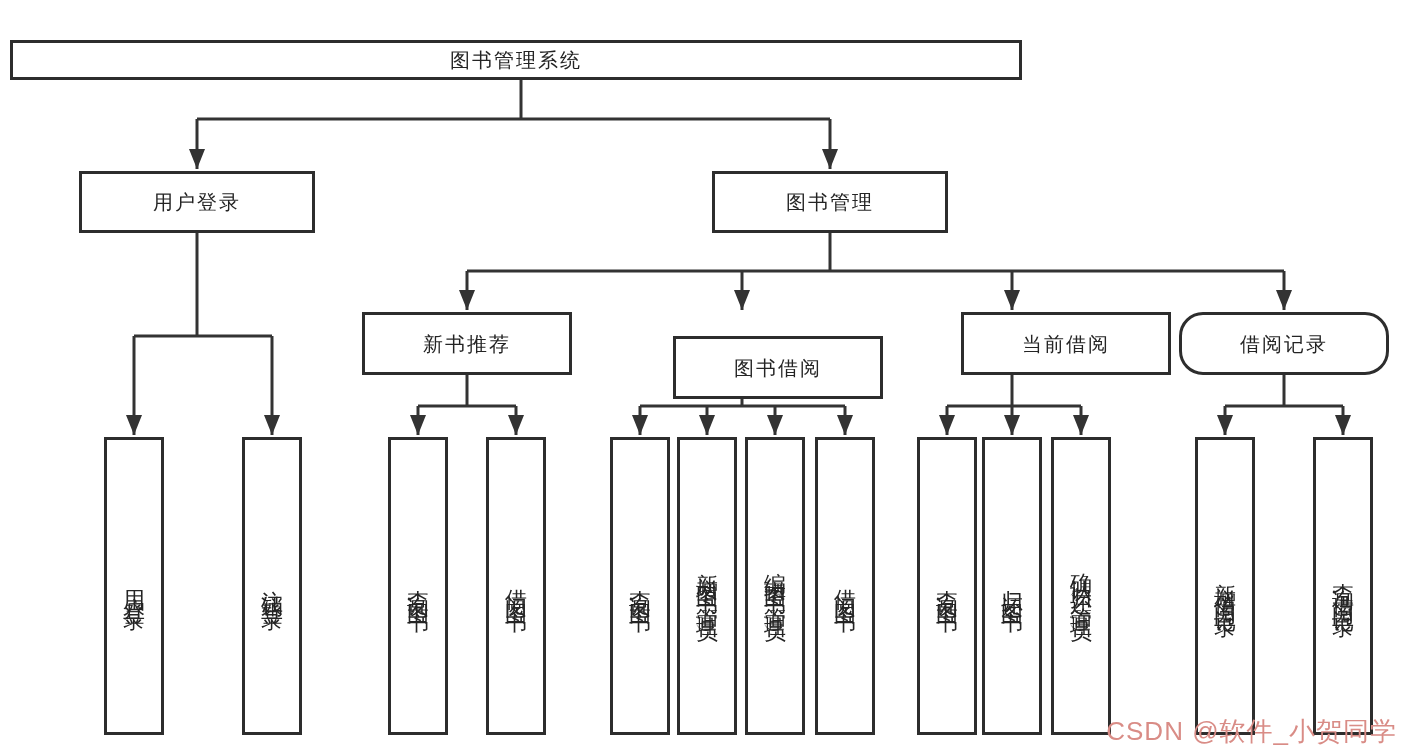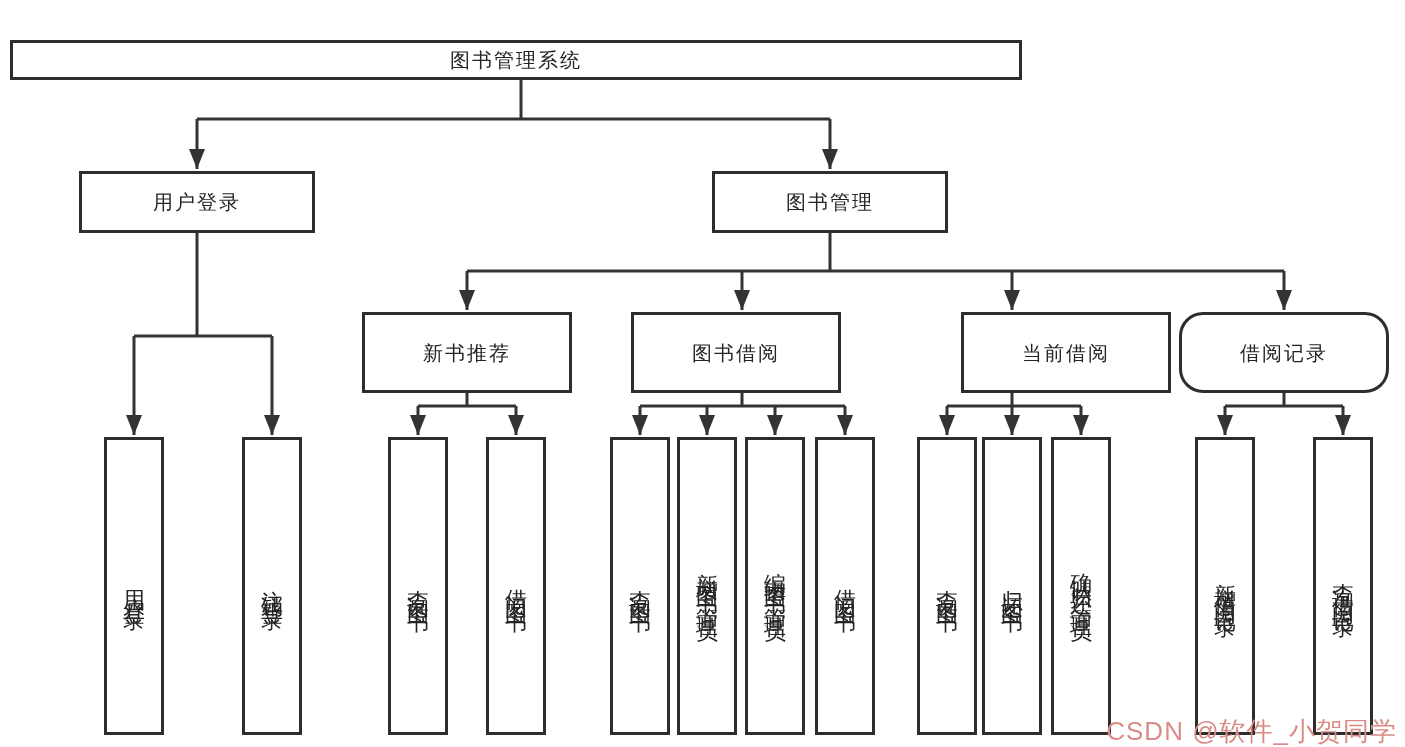--- a/index.html
+++ b/index.html
@@ -28,23 +28,23 @@
     text-align: center;
   }
   .hbox {
     font-size: 20px;
     letter-spacing: 2px;
     line-height: 1;
   }
   .root-box  { left: 10px;  top: 16px;  width: 1012px; height: 40px; margin-top: 24px; }
   .l2-login  { left: 79px;  top: 171px; width: 236px;  height: 62px; }
   .l2-mgmt   { left: 712px; top: 171px; width: 236px;  height: 62px; }
-  .l3-box    { top: 312px; width: 210px; height: 81px; }
+  .l3-box    { top: 312px; width: 210px; height: 63px; }
   .l3-newrec { left: 362px; }
-  .l3-borrow { left: 631px; }
+  .l3-borrow { left: 673px; margin-top: 24px; }
   .l3-current{ left: 961px; }
   .l3-record { left: 1179px; border-radius: 24px; }
   .vbox {
     top: 437px;
     width: 60px;
     height: 298px;
     writing-mode: vertical-rl;
     text-orientation: mixed;
     font-size: 22px;
     letter-spacing: 7px;

